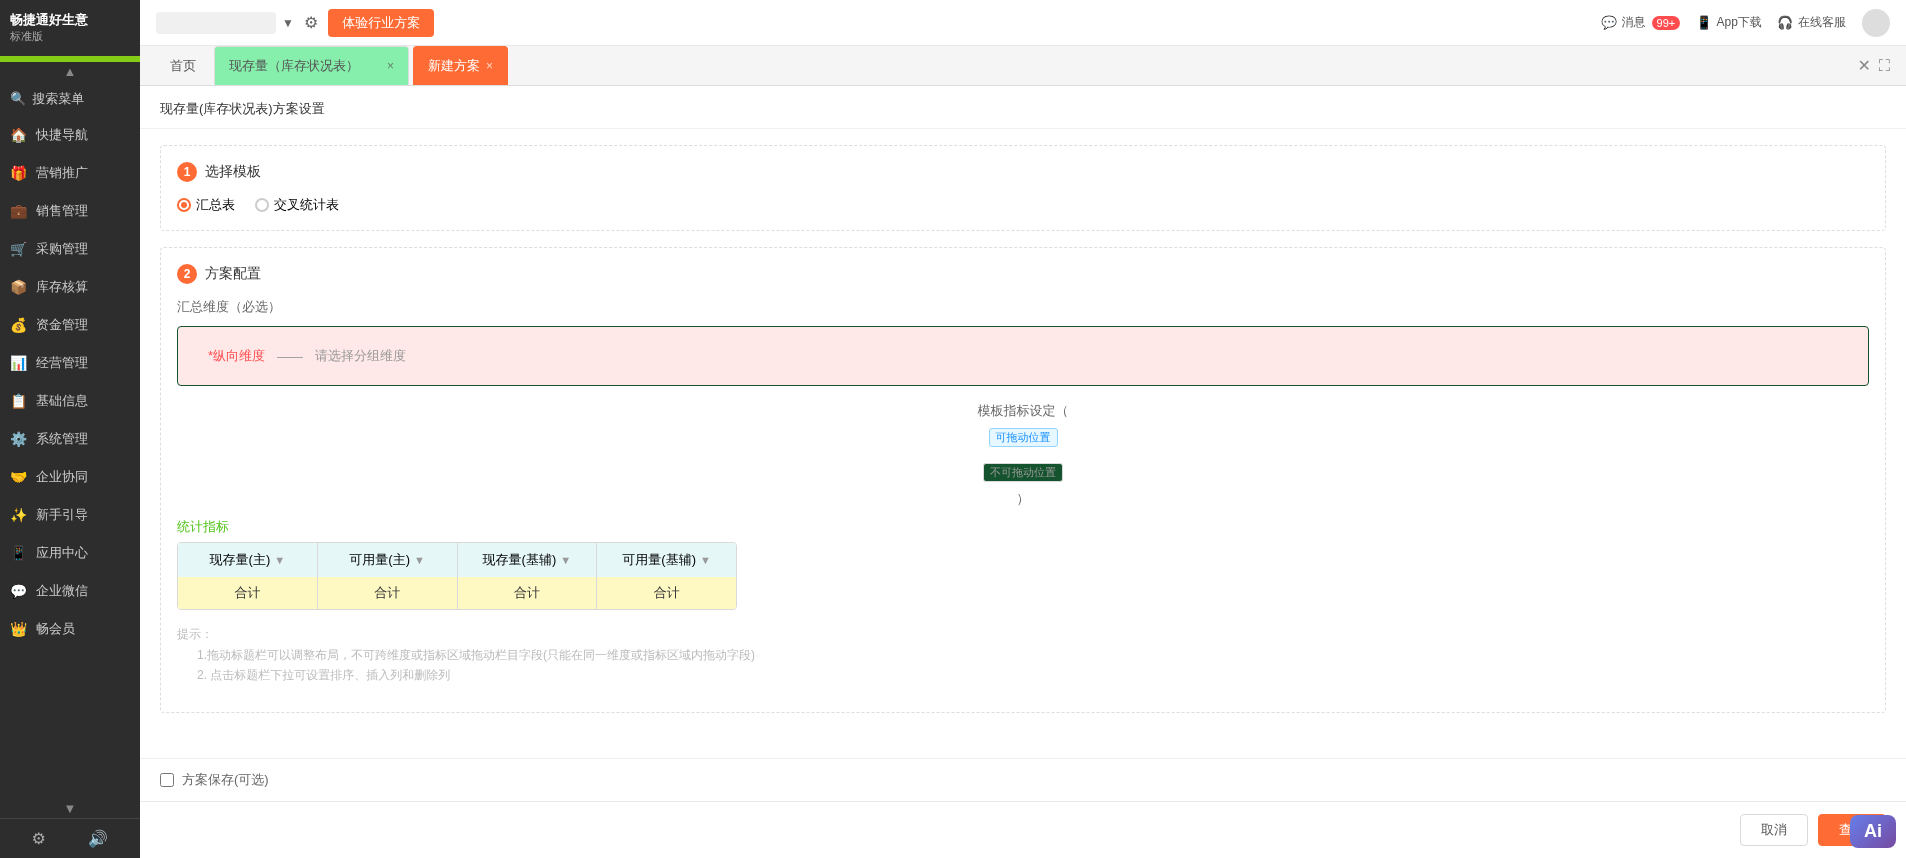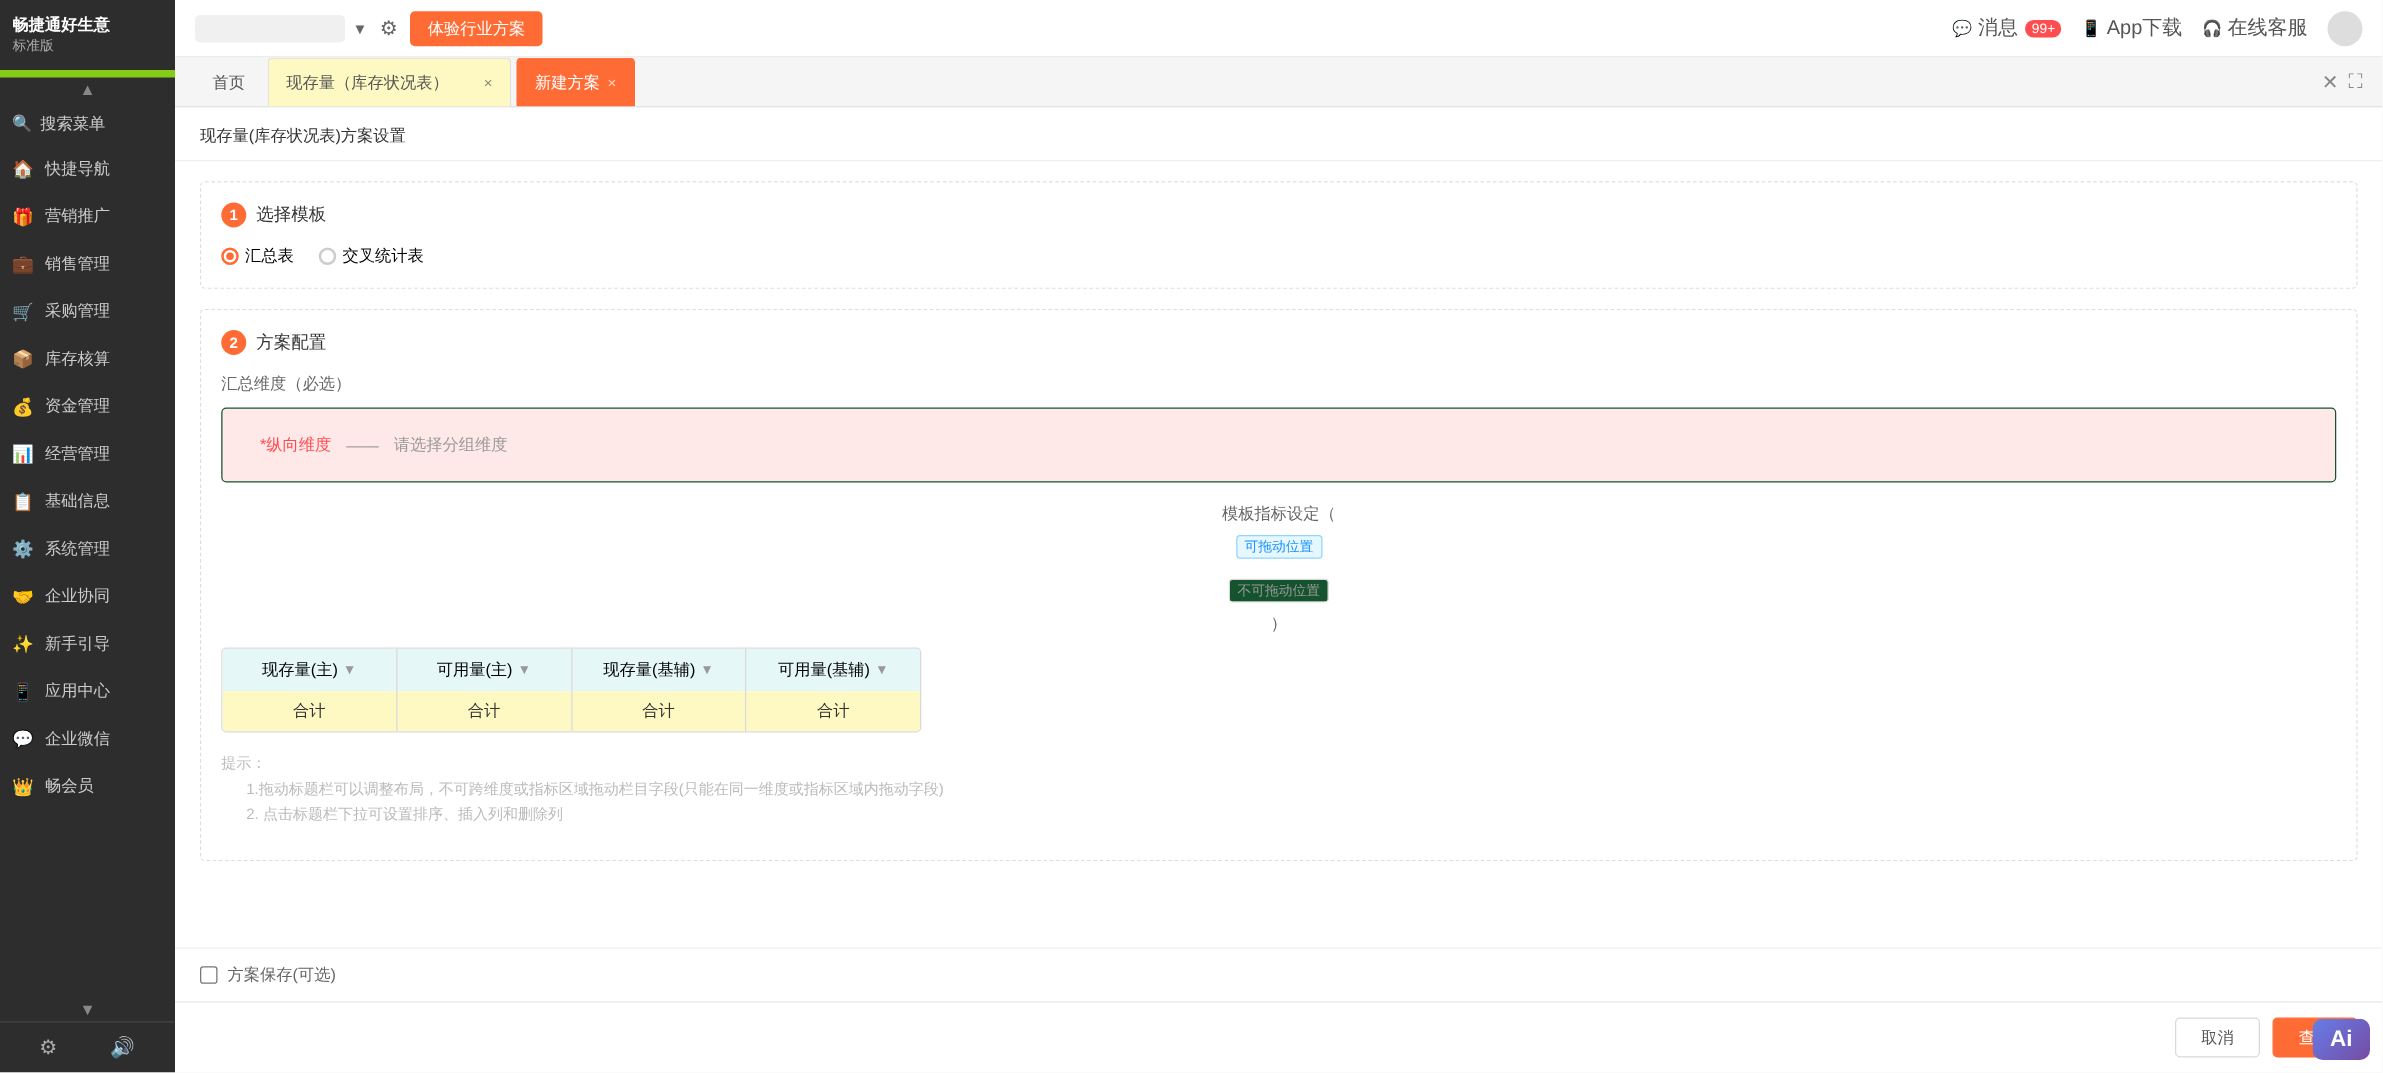--- a/index.html
+++ b/index.html
@@ -25,21 +25,21 @@
     .topbar-gear { color: #666; cursor: pointer; font-size: 16px; }
     .topbar-trial-btn { background: #ff6b35; color: #fff; border: none; border-radius: 4px; padding: 5px 14px; font-size: 13px; cursor: pointer; white-space: nowrap; }
     .topbar-right { display: flex; align-items: center; gap: 16px; }
     .topbar-right-item { display: flex; align-items: center; gap: 4px; color: #555; font-size: 13px; cursor: pointer; position: relative; }
     .user-avatar { width: 28px; height: 28px; border-radius: 50%; background: #ddd; display: inline-block; }
 
     
     .tabbar { background: #f5f5f5; display: flex; align-items: center; border-bottom: 1px solid #ddd; padding: 0 16px; height: 40px; gap: 4px; }
     .tab { display: flex; align-items: center; padding: 6px 14px; border-radius: 4px 4px 0 0; font-size: 13px; cursor: pointer; gap: 6px; height: 100%; }
     .tab.home { background: transparent; color: #555; border: none; }
-    .tab.normal { background: #fef9c3; color: #555; border: 1px solid #ddd; border-bottom: none; gap: 28px; }
+    .tab.normal { background: #86efac; color: #555; border: 1px solid #ddd; border-bottom: none; gap: 28px; }
     .tab.active { background: #ff6b35; color: #fff; border: 1px solid #ff6b35; border-bottom: none; }
     .tab-close { font-size: 12px; cursor: pointer; opacity: 0.7; }
 
     
     .content-area { flex: 1; overflow-y: auto; background: #fff; padding: 0; display: flex; flex-direction: column; }
 
     .page-header { padding: 14px 20px 10px; font-size: 13px; color: #333; border-bottom: 1px solid #f0f0f0; }
 
     .form-container { padding: 16px 20px; flex: 1; }
 
@@ -91,21 +91,21 @@
     
     .bottom-bar { padding: 12px 20px; background: #fff; border-top: 1px solid #e8e8e8; display: flex; justify-content: flex-end; gap: 10px; }
     .btn-cancel { background: #fff; border: 1px solid #d9d9d9; color: #555; padding: 6px 20px; border-radius: 4px; cursor: pointer; font-size: 13px; }
     .btn-query { background: #ff6b35; border: 1px solid #ff6b35; color: #fff; padding: 6px 20px; border-radius: 4px; cursor: pointer; font-size: 13px; }
 
     
     .sidebar-nav { flex: 1; overflow-y: auto; }
     .sidebar-nav::-webkit-scrollbar { width: 4px; }
     .sidebar-nav::-webkit-scrollbar-thumb { background: #555; border-radius: 2px; }
 
-    .topbar-right-label { font-size: 16px; color: #555; }
+    .topbar-right-label { font-size: 12px; color: #555; }
 
     .notification-count { font-size: 11px; background: #ff4d4f; color: #fff; border-radius: 10px; padding: 1px 5px; margin-left: 2px; }
 
     
     .scroll-arrow { display: flex; align-items: center; justify-content: center; height: 20px; color: #888; cursor: pointer; }
 
     .main-wrapper { flex: 1; display: flex; flex-direction: column; overflow: hidden; position: relative; }
 
     
     .ai-badge { position: fixed; bottom: 10px; right: 10px; background: linear-gradient(135deg, #667eea, #764ba2); color: #fff; border-radius: 8px; padding: 6px 14px; font-size: 18px; font-weight: bold; cursor: pointer; z-index: 999; }
@@ -284,20 +284,21 @@
 
         <div class="indicator-label">
           <span>模板指标设定（</span>
           <span class="indicator-tag-movable">可拖动位置</span>
           <span></span>
           <span class="indicator-tag-fixed">不可拖动位置</span>
           <span>）</span>
         </div>
 
         <div class="stats-section">
+          <div class="stats-title">统计指标</div>
           <div class="stats-table">
             <div class="stats-table-header">
               <div class="stats-col">
                 <span>现存量(主)</span>
                 <span class="col-chevron">▼</span>
               </div>
               <div class="stats-col">
                 <span>可用量(主)</span>
                 <span class="col-chevron">▼</span>
               </div>

